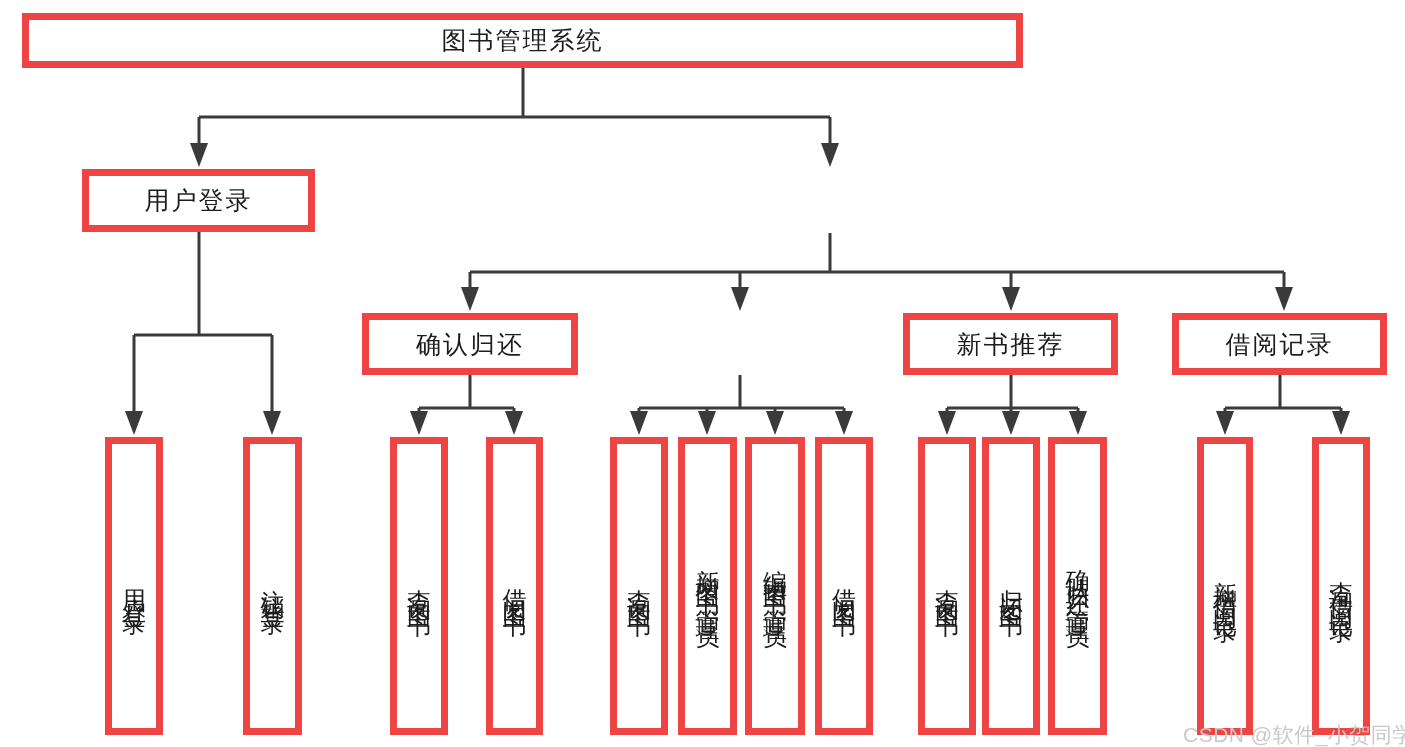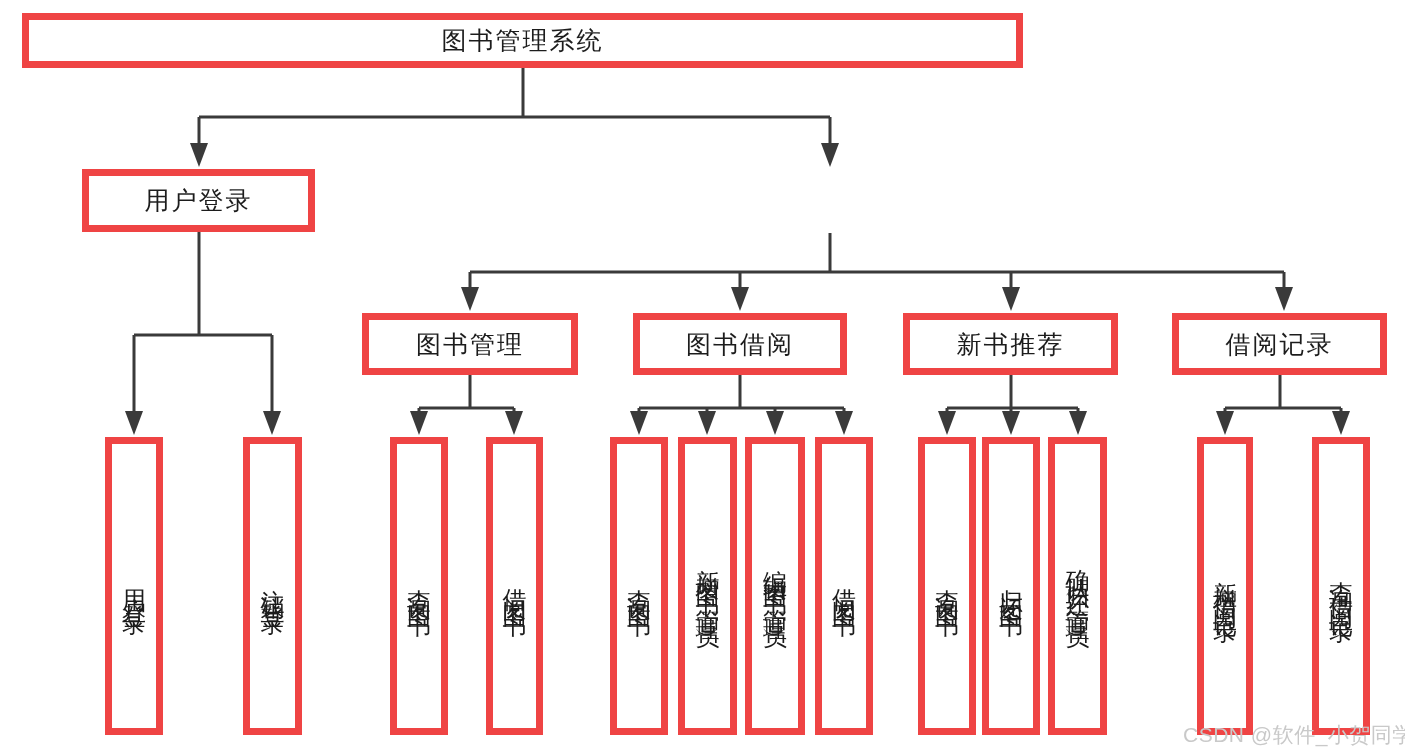--- a/index.html
+++ b/index.html
@@ -92,24 +92,21 @@
 
   <div class="box hbox" style="left:22px;top:13px;width:1001px;height:55px">
     <span>图书管理系统</span>
   </div>
 
   <div class="box hbox" style="left:82px;top:169px;width:233px;height:63px">
     <span>用户登录</span>
   </div>
 
   <div class="box hbox" style="left:362px;top:313px;width:216px;height:62px">
-    <span>图书管理</span>
-  </div>
-  <div class="box hbox" style="left:633px;top:313px;width:214px;height:62px">
-    <span>图书借阅</span>
+    <span>确认归还</span>
   </div>
   <div class="box hbox" style="left:903px;top:313px;width:215px;height:62px">
     <span>新书推荐</span>
   </div>
   <div class="box hbox" style="left:1172px;top:313px;width:215px;height:62px">
     <span>借阅记录</span>
   </div>
 
   <div class="box vbox" style="left:105px;top:437px;width:58px">
     <span>用户登录</span>

